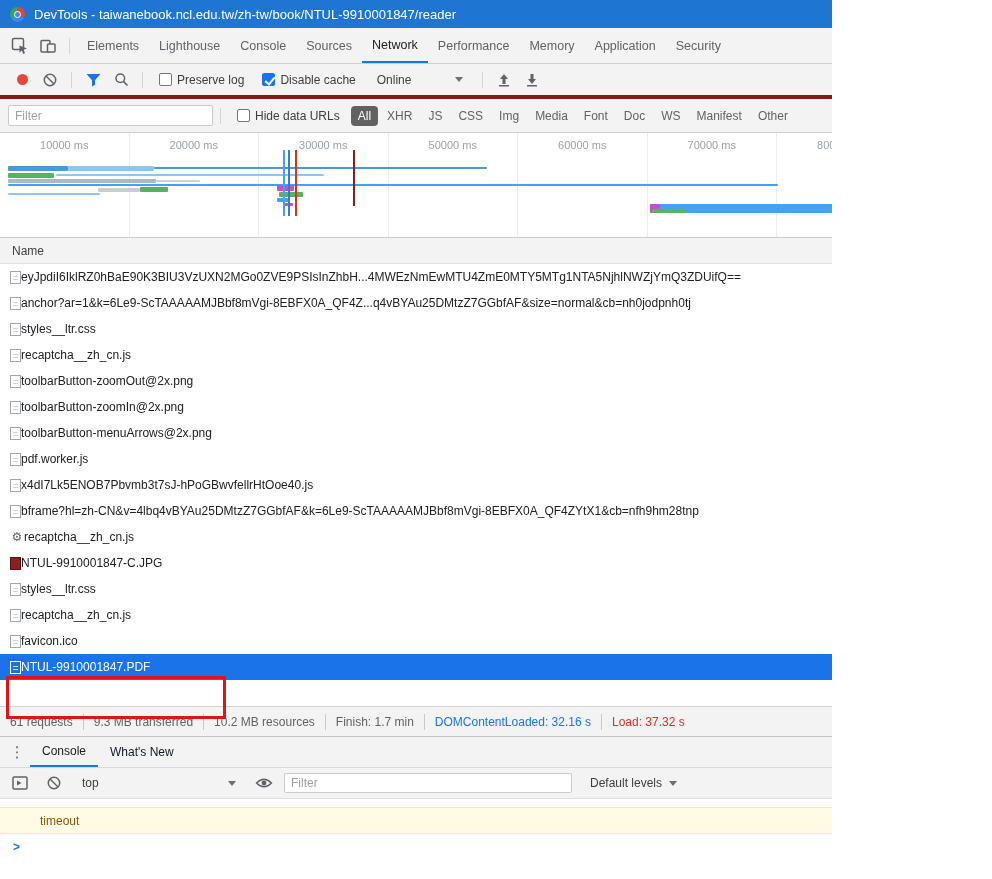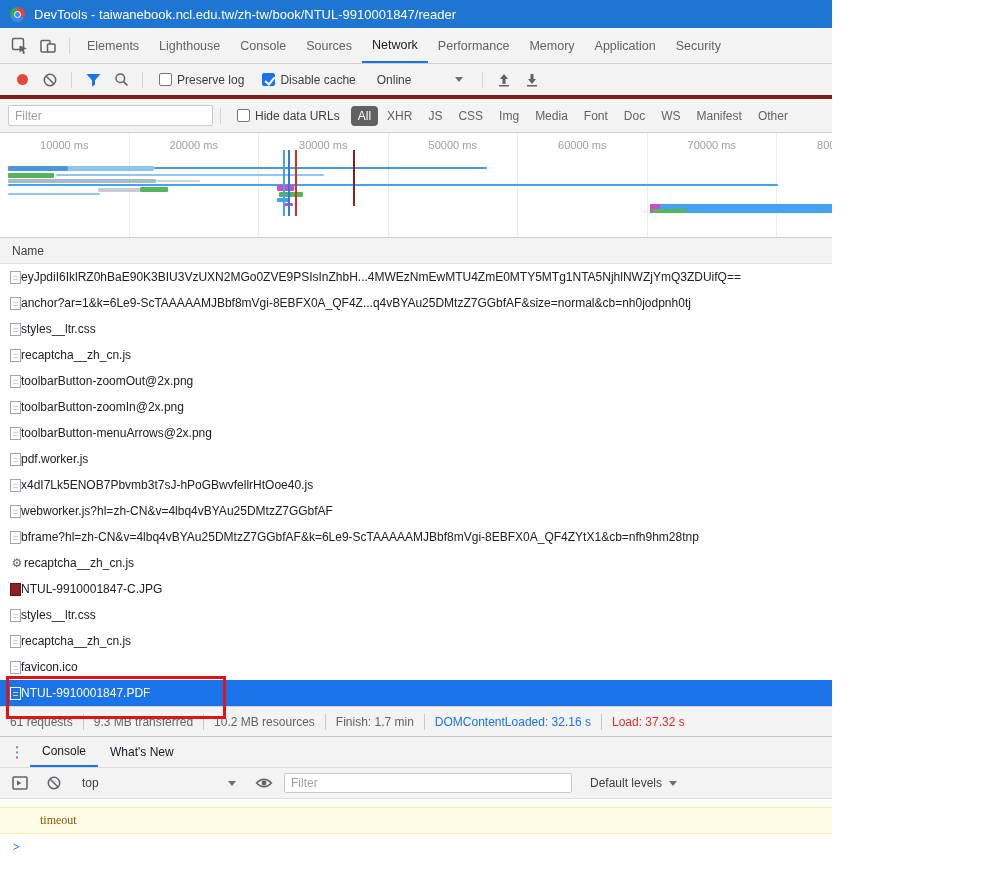--- a/index.html
+++ b/index.html
@@ -68,21 +68,21 @@
   .kebab{width:26px;text-align:center;color:#5f6368;font-size:15px;flex:none}
   .console-tab{height:100%;display:flex;align-items:center;padding:0 12px;color:#0f172a}
   .console-tab.active{color:#202124;border-bottom:2px solid var(--accent,#1a73e8)}
 
   .console-toolbar{position:absolute;left:0;top:768px;width:992px;height:31px;background:#f3f3f3;border-bottom:1px solid #ddd;display:flex;align-items:center;gap:6px;padding:0 6px}
   .ctx-dropdown{width:170px;display:flex;align-items:center;justify-content:space-between;padding:0 8px;color:#3c4043}
   .console-filter-input{width:288px;height:20px;border:1px solid #cacaca;border-radius:2px;background:#fff;padding:0 6px;font-family:"Liberation Sans",sans-serif;font-size:12px}
   .console-filter-input::placeholder{color:#9aa0a6}
   .levels-dropdown{display:flex;align-items:center;gap:7px;color:#3c4043;margin-left:12px}
 
-  .console-messages{position:absolute;left:0;top:799px;width:992px;bottom:0;background:#fff;font-family:Liberation Serif, serif;font-size:12px}
+  .console-messages{position:absolute;left:0;top:799px;width:992px;bottom:0;background:#fff;font-family:Liberation Sans, sans-serif;font-size:12px}
   .warning-row{margin-top:8px;height:27px;background:var(--warning-bg,#fffbe5);border-top:1px solid #ffe9a8;border-bottom:1px solid #ffe9a8;display:flex;align-items:center;padding-left:40px;color:var(--warning-text,#8a5700)}
   .prompt-row{height:26px;display:flex;align-items:center;padding-left:13px}
   .prompt-chevron{color:var(--accent,#1a73e8);font-weight:bold;margin-right:8px}
   .prompt-input{flex:1;height:100%}
 
   .red-box{position:absolute;left:6px;top:676px;width:220px;height:43px;border:3px solid #df1414;z-index:40;pointer-events:none}
 </style>
 </head>
 <body>
 
@@ -270,24 +270,20 @@
       <div class="req-row">
         <div class="req-icon file"></div>
         <div class="req-name">pdf.worker.js</div>
       </div>
       <div class="req-row">
         <div class="req-icon file"></div>
         <div class="req-name">x4dI7Lk5ENOB7Pbvmb3t7sJ-hPoGBwvfellrHtOoe40.js</div>
       </div>
       <div class="req-row">
         <div class="req-icon file"></div>
-        <div class="req-name">webworker.js?hl=zh-CN&amp;v=4lbq4vBYAu25DMtzZ7GGbfAF</div>
-      </div>
-      <div class="req-row">
-        <div class="req-icon file"></div>
         <div class="req-name">bframe?hl=zh-CN&amp;v=4lbq4vBYAu25DMtzZ7GGbfAF&amp;k=6Le9-ScTAAAAAMJBbf8mVgi-8EBFX0A_QF4ZYtX1&amp;cb=nfh9hm28tnp</div>
       </div>
       <div class="req-row">
         <div class="req-icon gear">⚙</div>
         <div class="req-name">recaptcha__zh_cn.js</div>
       </div>
       <div class="req-row">
         <div class="req-icon image"></div>
         <div class="req-name">NTUL-9910001847-C.JPG</div>
       </div>

